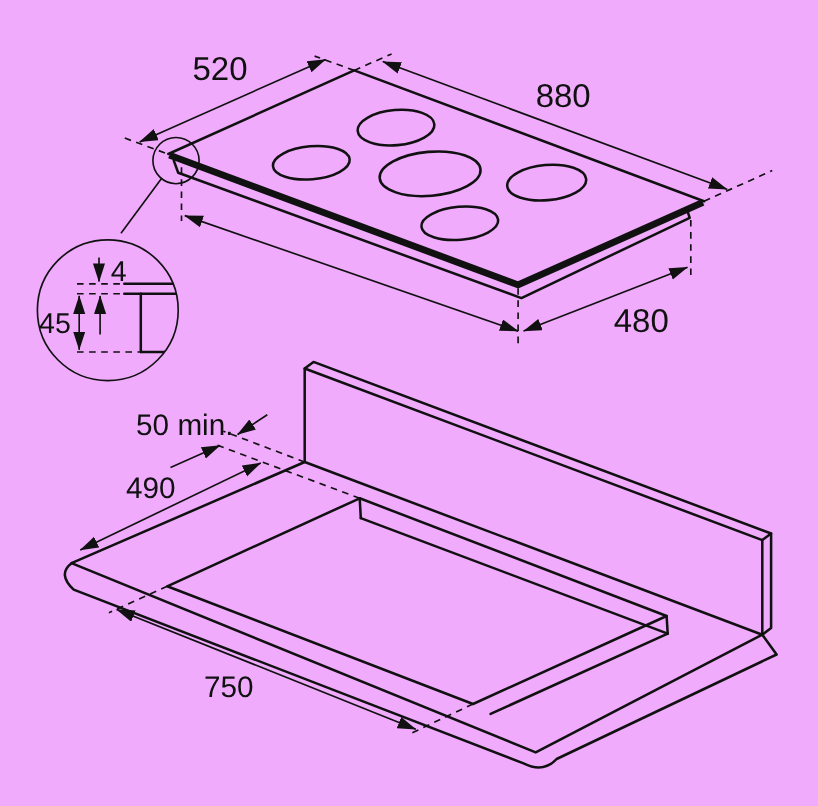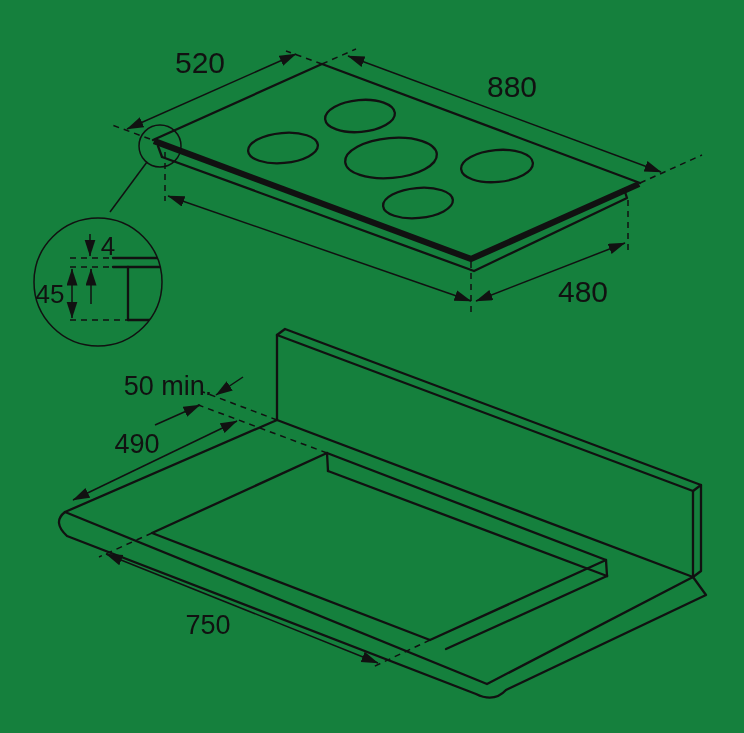--- a/index.html
+++ b/index.html
@@ -1,16 +1,16 @@
 <!DOCTYPE html>
 <html><head>
 <meta charset="utf-8">
 <style>
   html,body{margin:0;padding:0;background:#ffffff;}
-  .stage{position:relative;width:744px;height:733px;background:#15803d;overflow:hidden;
+  .stage{position:relative;width:744px;height:733px;background:#f0abfc;overflow:hidden;
          font-family:"Liberation Sans", sans-serif;}
   svg{position:absolute;left:0;top:0;}
   .outline{fill:none;stroke:#111111;stroke-width:2.3;stroke-linejoin:round;stroke-linecap:round;}
   .thick{fill:none;stroke:#111111;stroke-width:6.2;stroke-linejoin:miter;stroke-linecap:butt;}
   .thin{fill:none;stroke:#111111;stroke-width:1.5;}
   .dash{fill:none;stroke:#111111;stroke-width:1.5;stroke-dasharray:6 5;}
   .dim{fill:none;stroke:#111111;stroke-width:1.5;}
   .lbl{fill:#111111;font-family:"Liberation Sans", sans-serif;}
   .lbl-big{font-size:30px;}
   .lbl-mid{font-size:27px;}

